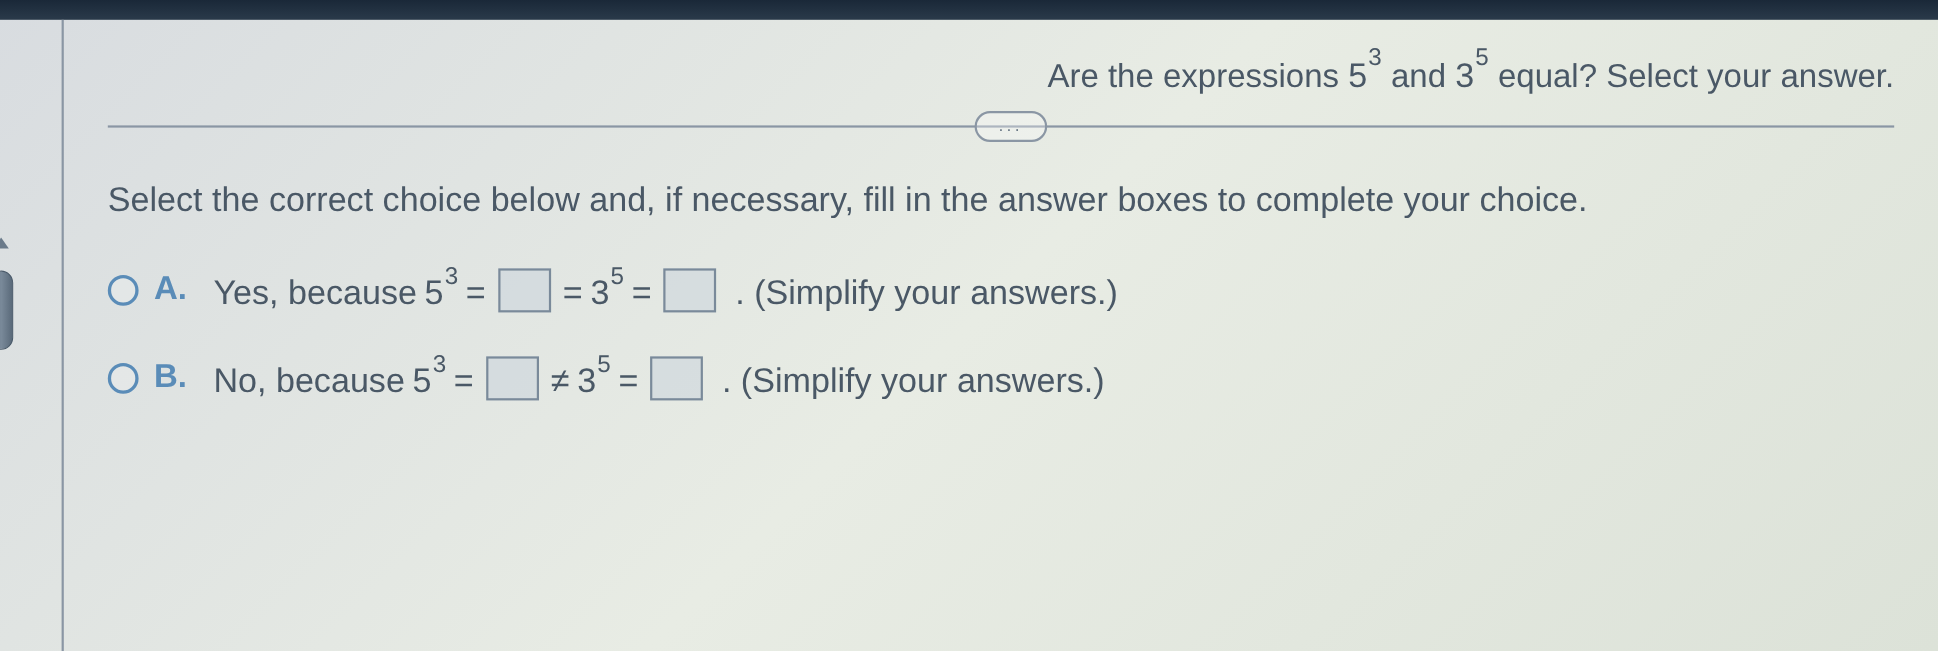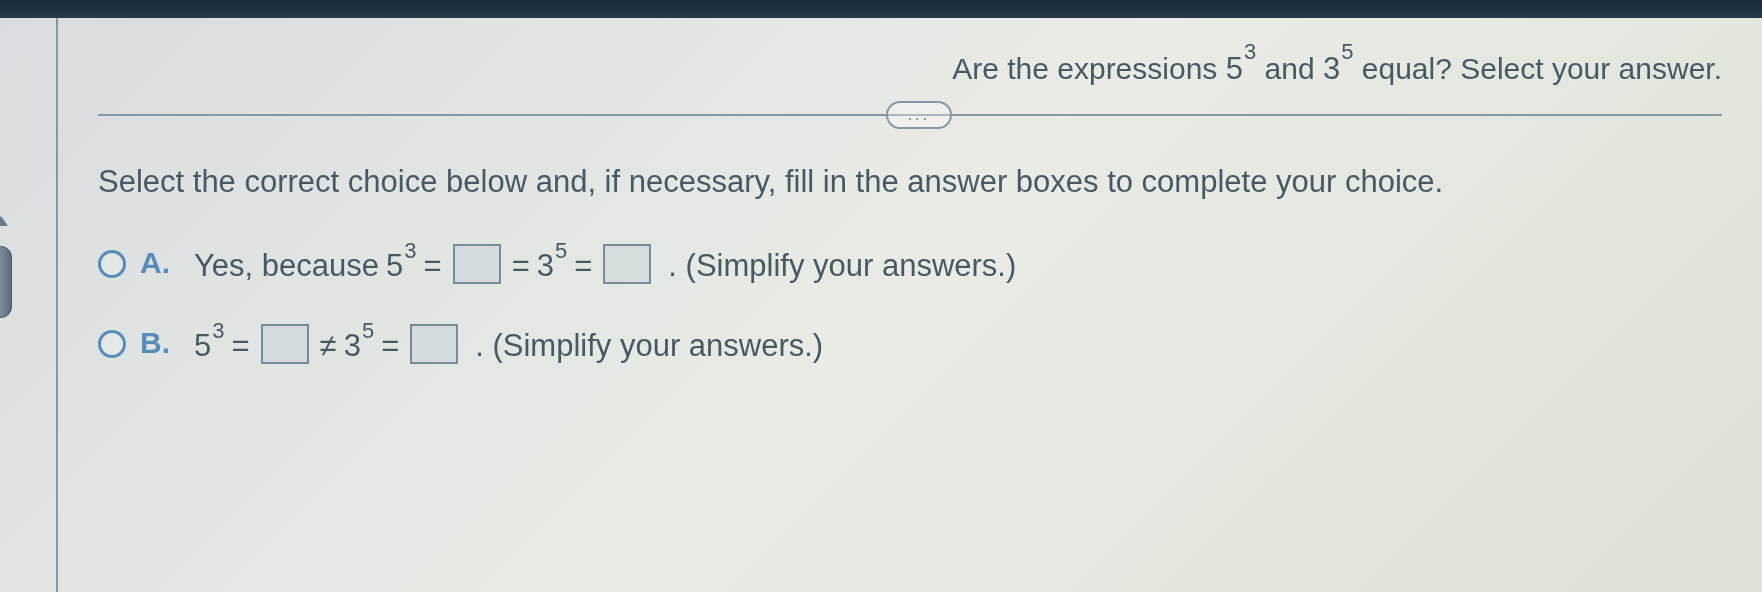--- a/index.html
+++ b/index.html
@@ -193,20 +193,21 @@
         <span> = </span>
         <input type="text" class="answer-box" style="">
         <span class="simplify-hint">. (Simplify your answers.)</span>
       </div>
     </div>
 
     <div class="choice-row">
       <div class="radio-btn"></div>
       <div class="choice-label">B.</div>
       <div class="choice-content">
+        <span>No, because </span>
         <span class="math-expr">
           <span class="base">5</span>
           <span class="exponent">3</span>
         </span>
         <span> = </span>
         <input type="text" class="answer-box" style="">
         <span> ≠ </span>
         <span class="math-expr">
           <span class="base">3</span>
           <span class="exponent">5</span>

